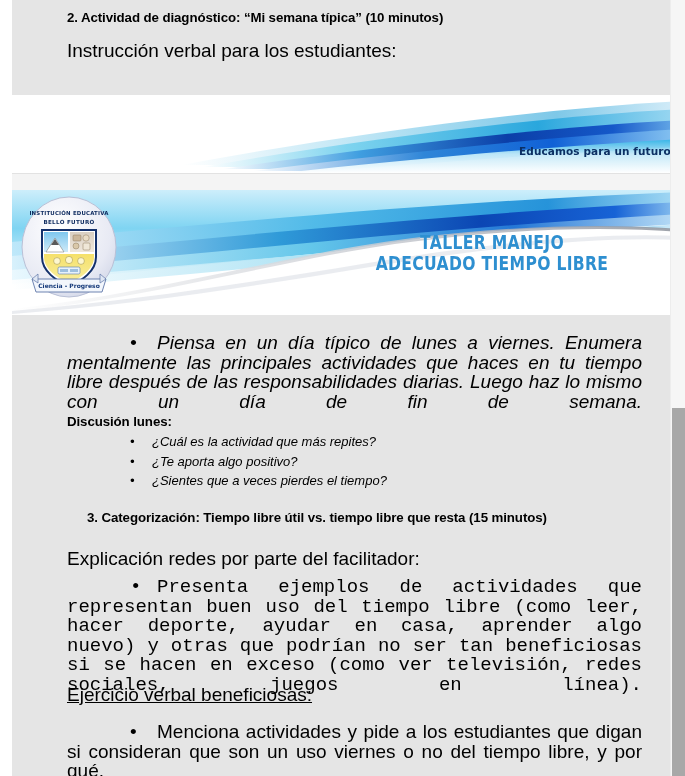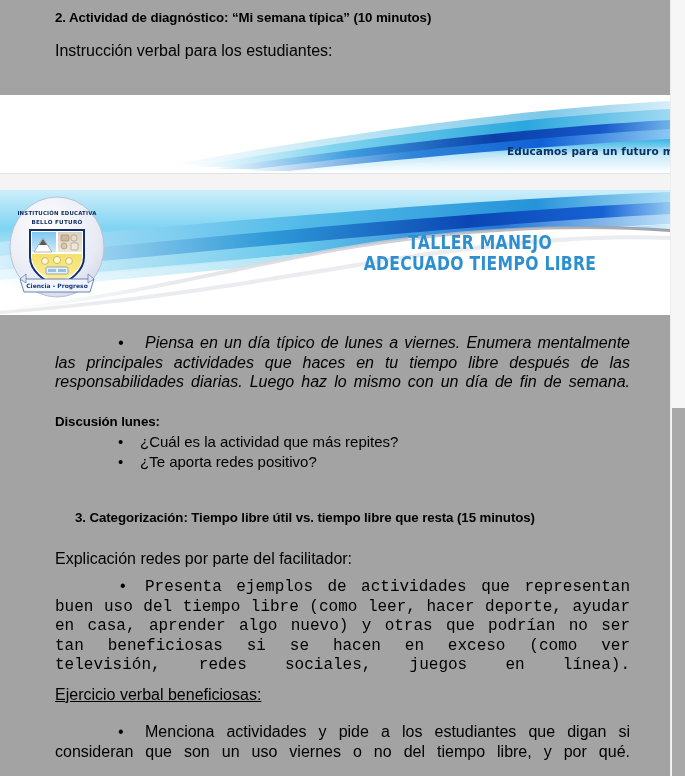--- a/index.html
+++ b/index.html
@@ -10,34 +10,34 @@
   body {
     width: 685px;
     height: 776px;
     overflow: hidden;
     font-family: "Liberation Sans", sans-serif;
     position: relative;
   }
 
   .page {
     position: absolute;
-    left: 0; top: 0;
+    left: 12px; top: 0;
     width: 670px;
     height: 776px;
-    background: #a3a3a3;
+    background: #e5e5e5;
     overflow: hidden;
   }
 
   
   .doc-text {
     position: absolute;
     left: 55px;
     width: 575px;
     color: #000000;
-    font-size: 16px;
+    font-size: 19px;
     line-height: 19.5px;
   }
   .heading {
     font-weight: bold;
     font-size: 13.3px;
     letter-spacing: -0.1px;
   }
   .plain { font-weight: normal; }
   .justified {
     text-align: justify;
@@ -54,24 +54,25 @@
     width: 65px;
     text-align: left;
     padding-left: 63px;
     box-sizing: border-box;
   }
   .b-gap { display: inline-block; width: 25px; }
 
   
   .blist { position: absolute; left: 55px; width: 575px; }
   .brow {
-    font-size: 15px;
+    font-size: 13px;
     line-height: 19.5px;
     color: #000;
     white-space: nowrap;
+    font-style: italic;
   }
   .brow .dot {
     display: inline-block;
     width: 63px;
     padding-left: 63px;
     box-sizing: border-box;
   }
   .brow .btxt { display: inline-block; padding-left: 22px; }
 
   
@@ -315,21 +316,24 @@
     <span class="b-dot">•</span><span class="b-gap"></span><span>Piensa en un día típico de lunes a viernes. Enumera mentalmente las principales actividades que haces en tu tiempo libre después de las responsabilidades diarias. Luego haz lo mismo con un día de fin de semana.</span>
   </div>
 
   <div class="doc-text heading" style="top:412px;">Discusión lunes:</div>
 
   <div class="blist" style="top:432px;">
     <div class="brow">
       <span class="dot">•</span><span class="btxt">¿Cuál es la actividad que más repites?</span>
     </div>
     <div class="brow">
-      <span class="dot">•</span><span class="btxt">¿Te aporta redes positivo?</span>
+      <span class="dot">•</span><span class="btxt">¿Te aporta algo positivo?</span>
+    </div>
+    <div class="brow">
+      <span class="dot">•</span><span class="btxt">¿Sientes que a veces pierdes el tiempo?</span>
     </div>
   </div>
 
   <div class="doc-text heading" style="top:508px;margin-left:20px;">3. Categorización: Tiempo libre útil vs. tiempo libre que resta (15 minutos)</div>
 
   <div class="doc-text plain" style="top:549px;">Explicación redes por parte del facilitador:</div>
 
   <div class="doc-text justified" style="top:578px;font-family:Liberation Mono, monospace;">
     <span class="b-dot">•</span><span class="b-gap"></span><span>Presenta ejemplos de actividades que representan buen uso del tiempo libre (como leer, hacer deporte, ayudar en casa, aprender algo nuevo) y otras que podrían no ser tan beneficiosas si se hacen en exceso (como ver televisión, redes sociales, juegos en línea).</span>
   </div>

